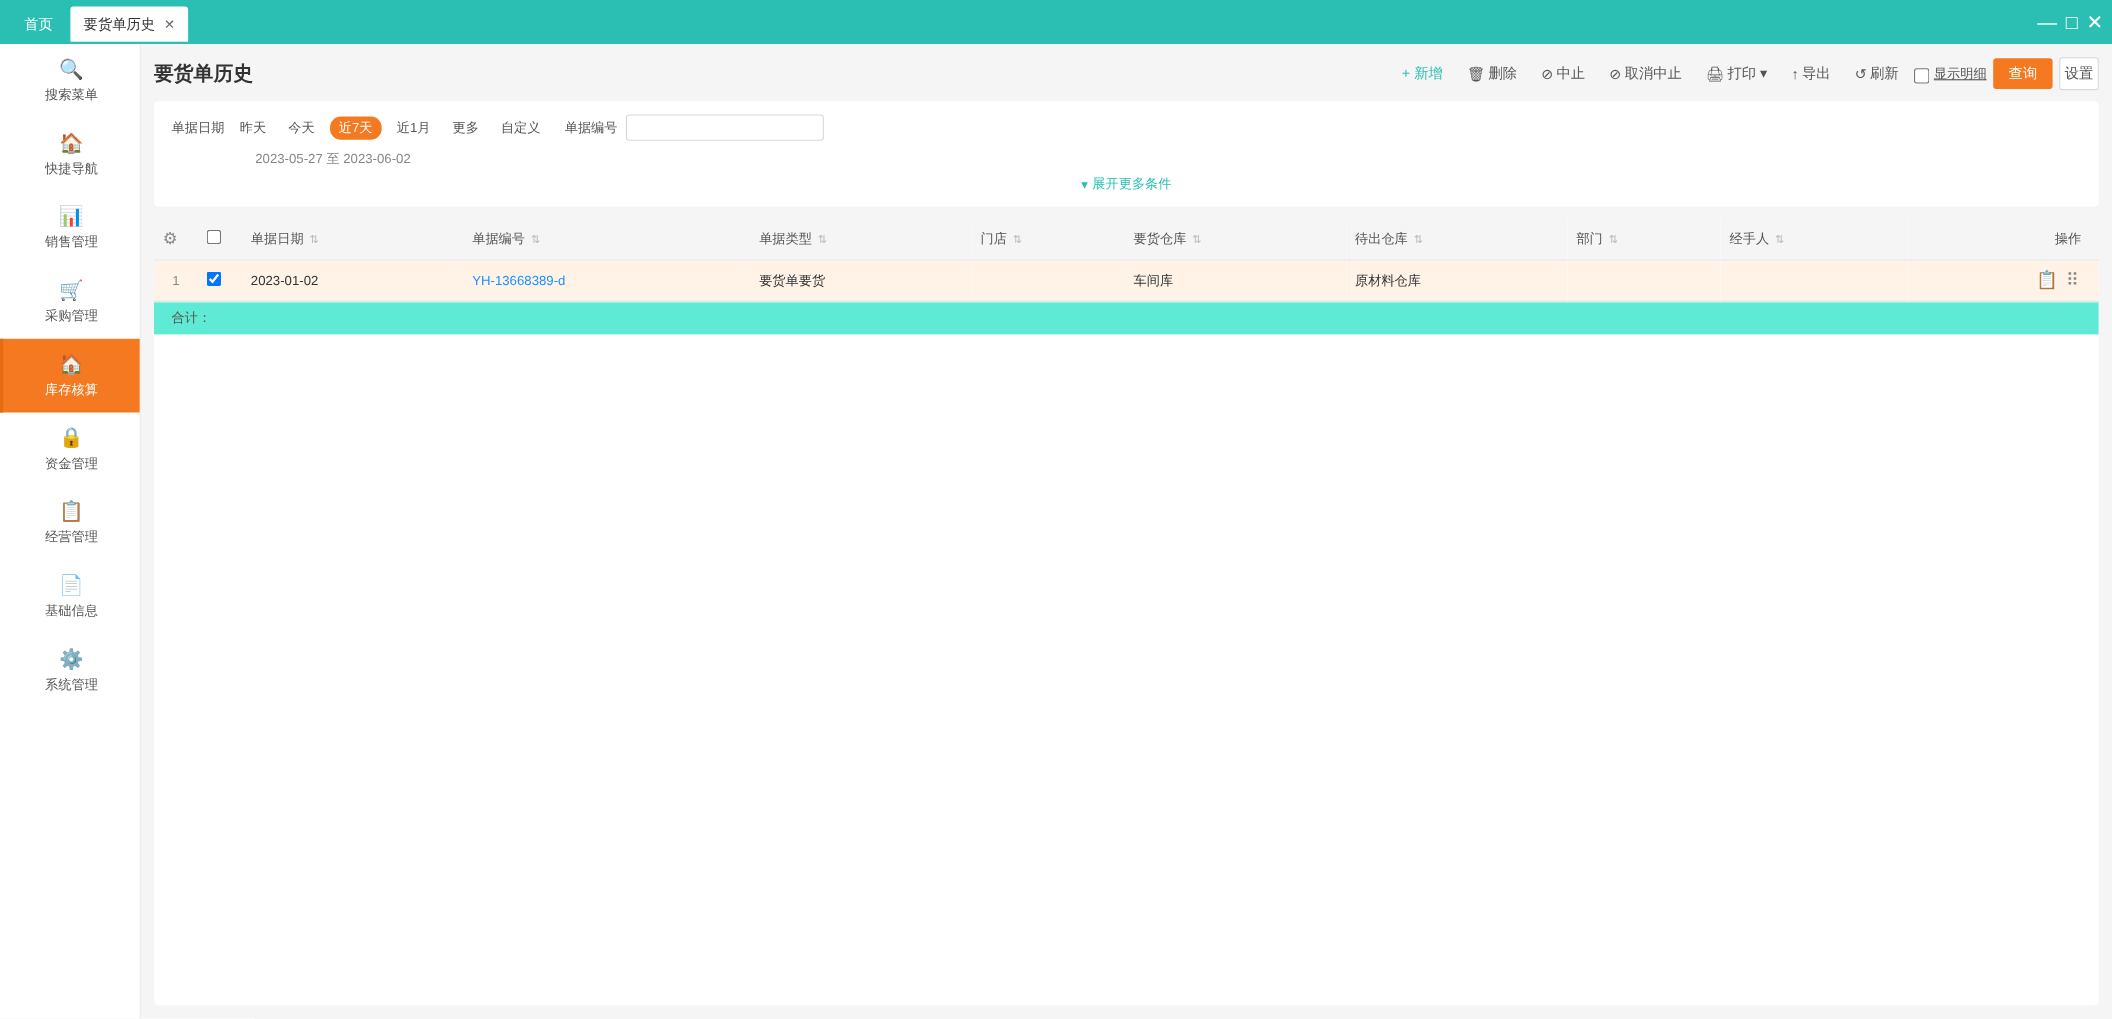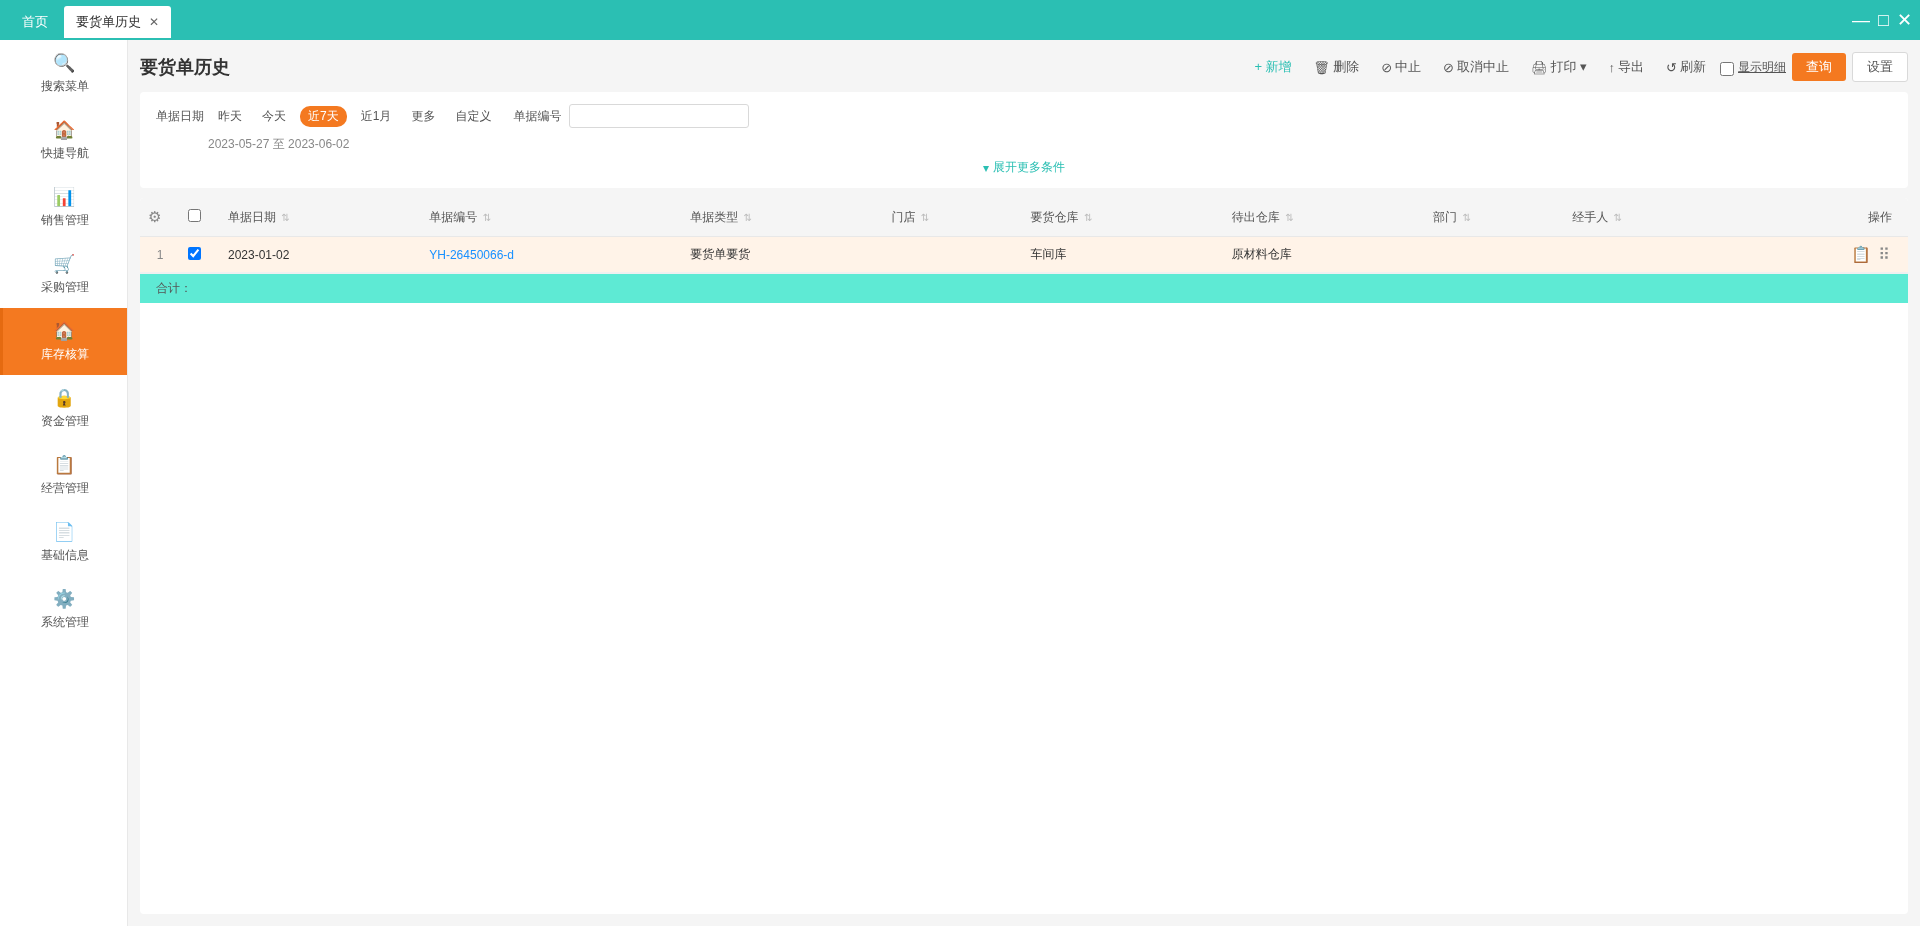--- a/index.html
+++ b/index.html
@@ -24,21 +24,21 @@
 
     
     .content { flex: 1; display: flex; flex-direction: column; overflow: hidden; background: #f5f5f5; padding: 12px; }
 
     
     .page-header { display: flex; align-items: center; justify-content: space-between; margin-bottom: 10px; }
     .page-title { font-size: 18px; font-weight: bold; color: #333; }
     .header-actions { display: flex; gap: 6px; align-items: center; }
     .action-btn { display: flex; align-items: center; gap: 3px; padding: 4px 8px; background: none; border: none; cursor: pointer; font-size: 12px; color: #555; }
     .action-btn.primary { background: #f47920; color: #fff; border-radius: 3px; padding: 5px 14px; font-size: 13px; }
-    .action-btn.secondary { background: #fff; color: #555; border: 1px solid #d9d9d9; border-radius: 3px; padding: 5px 14px; font-size: 13px; }
+    .action-btn.secondary { background: #fff; color: #555; border: 1px solid #d9d9d9; border-radius: 3px; padding: 5px 4px; font-size: 13px; }
     .show-detail-btn { display: flex; align-items: flex-end; gap: 4px; font-size: 12px; color: #555; cursor: pointer; text-decoration: underline; }
     .checkbox-small { width: 14px; height: 14px; }
 
     
     .filter-bar { background: #fff; border-radius: 4px; padding: 12px 16px; margin-bottom: 10px; }
     .filter-row { display: flex; align-items: center; gap: 16px; flex-wrap: wrap; }
     .filter-item { display: flex; align-items: center; gap: 8px; }
     .filter-label { font-size: 12px; color: #555; white-space: nowrap; }
     .date-btn { padding: 2px 6px; font-size: 12px; color: #555; cursor: pointer; background: none; border: none; }
     .date-btn.active { background: #f47920; color: #fff; border-radius: 10px; padding: 2px 8px; }
@@ -180,21 +180,21 @@
           <button class="date-btn">自定义</button>
         </div>
 
         <div class="filter-item">
           <span class="filter-label">单据编号</span>
           <input type="text" class="filter-input" style="width: 180px;">
         </div>
 
       </div>
       <div class="filter-row" style="margin-top:4px;">
-        <span class="date-range" style="margin-left:52px;">2023-05-27 至 2023-06-02</span>
+        <span class="date-range" style="margin-left:76px;">2023-05-27 至 2023-06-02</span>
       </div>
       <div class="expand-more">
         <span>▾</span>
         <span>展开更多条件</span>
       </div>
     </div>
 
     <div class="table-container">
       <table>
         <thead>
@@ -239,21 +239,21 @@
             </th>
             <th style="text-align:right; padding-right:16px;">操作</th>
           </tr>
         </thead>
         <tbody>
           <tr class="data-row selected">
             <td style="color:#888; text-align:center;">1</td>
             <td><input type="checkbox" checked="" style=""></td>
             <td>2023-01-02</td>
             <td>
-              <a class="doc-link">YH-26450066-d</a>
+              <a class="doc-link">YH-13668389-d</a>
             </td>
             <td>要货单要货</td>
             <td></td>
             <td>车间库</td>
             <td>原材料仓库</td>
             <td></td>
             <td></td>
             <td style="text-align:right; padding-right:16px;">
               <span class="op-icon">📋</span>
               <span class="op-icon">⠿</span>

